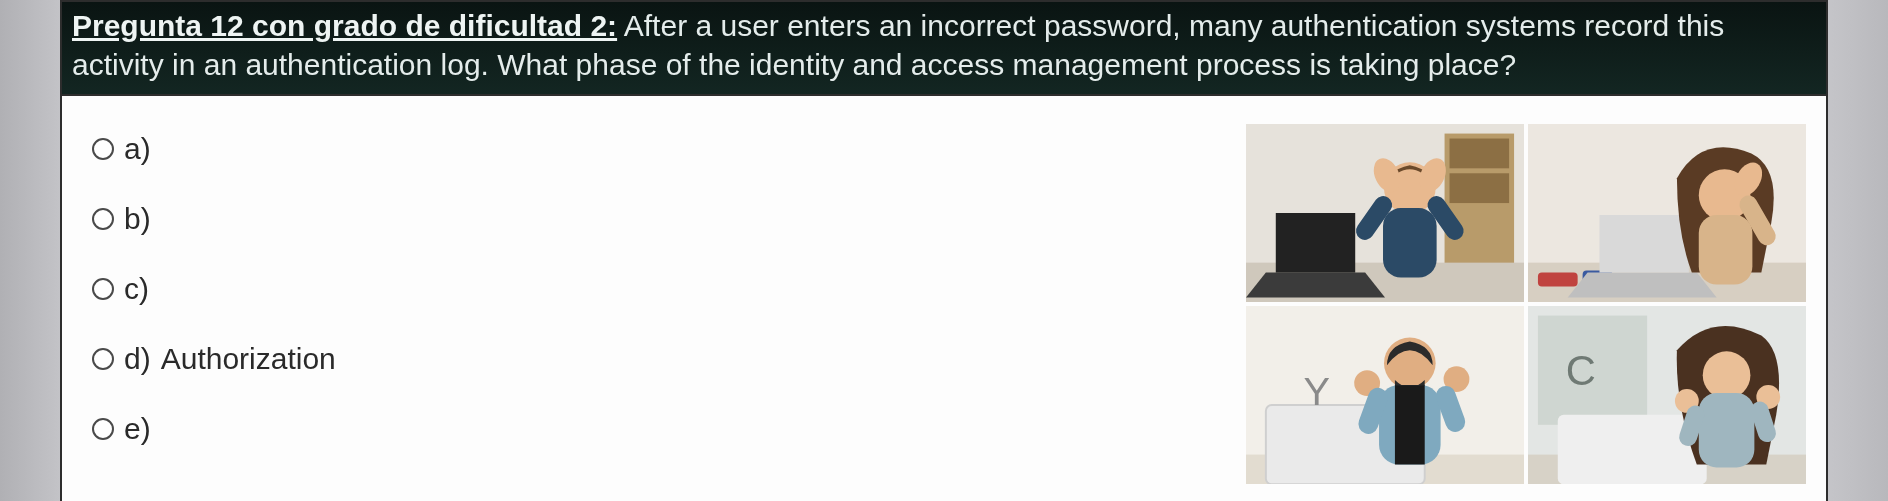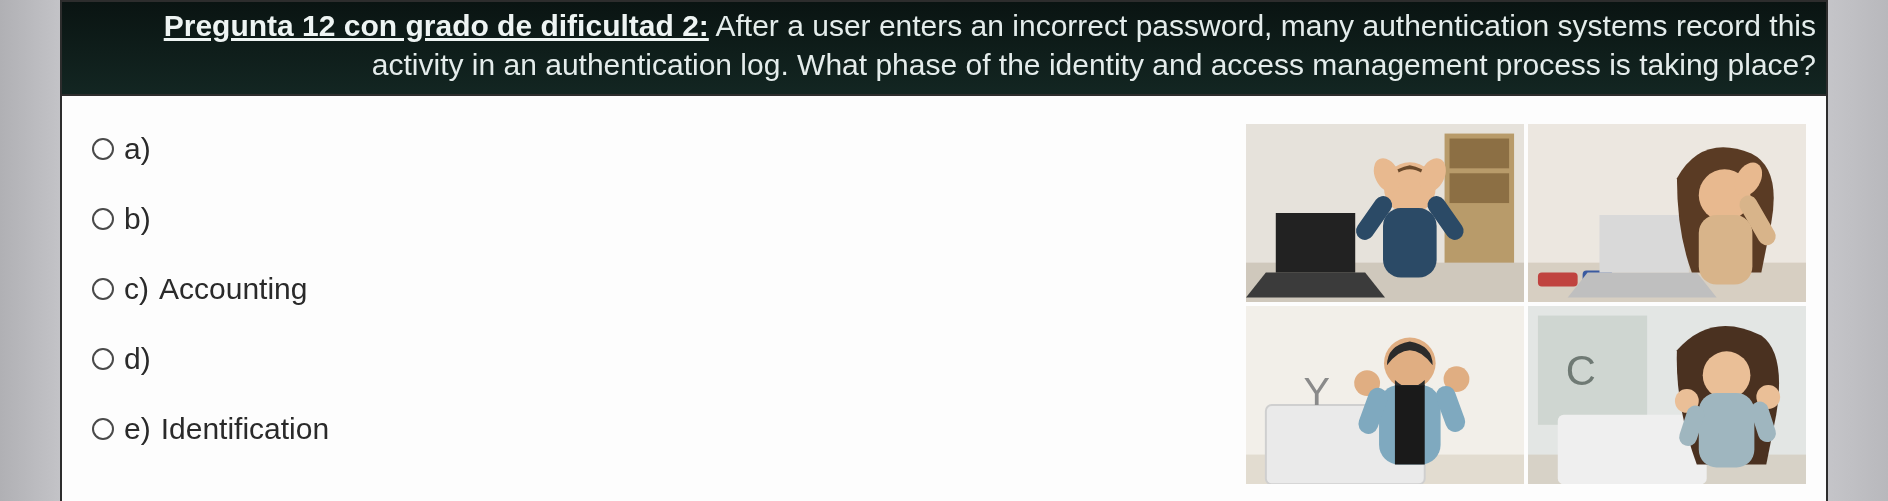--- a/index.html
+++ b/index.html
@@ -18,21 +18,20 @@
     align-items: stretch;
   }
   .question-box {
     flex: 1;
     background: #fdfdfd;
     border: 2px solid #2d2d2d;
     border-bottom: none;
     box-sizing: border-box;
     display: flex;
     flex-direction: column;
-    text-align: right;
   }
   .question-header {
     background: #0e1a18;
     background: linear-gradient(180deg, #0a1412 0%, #132622 100%);
     color: #e4eceb;
     padding: 4px 10px 10px 10px;
     font-size: 30px;
     line-height: 1.3;
     border-bottom: 2px solid #2d2d2d;
   }
@@ -107,32 +106,31 @@
         </label>
 
         <label class="option">
           <span class="radio"></span>
           <span>b)</span>
         </label>
 
         <label class="option">
           <span class="radio"></span>
           <span>c)</span>
-          <span>Accounting</span>
         </label>
 
         <label class="option">
           <span class="radio"></span>
           <span>d)</span>
+          <span>Authorization</span>
         </label>
 
         <label class="option">
           <span class="radio"></span>
           <span>e)</span>
-          <span>Identification</span>
         </label>
 
       </div>
 
       <div class="image-grid">
 
         <div class="img-tile" aria-label="frustrated-man-laptop">
           <svg viewBox="0 0 280 180" preserveAspectRatio="xMidYMid slice">
             <rect width="280" height="180" fill="#e6e2db"></rect>
             <rect x="200" y="10" width="70" height="160" fill="#b89b6a"></rect>

